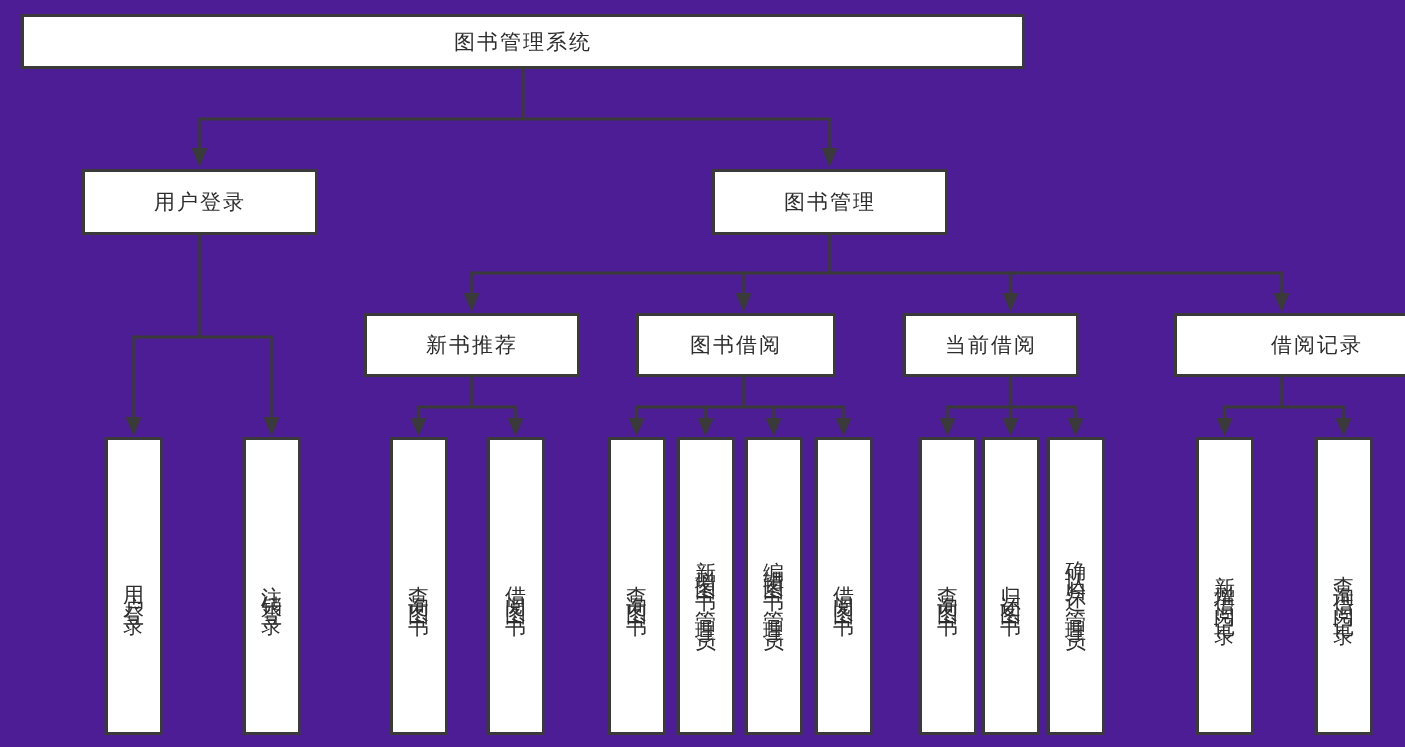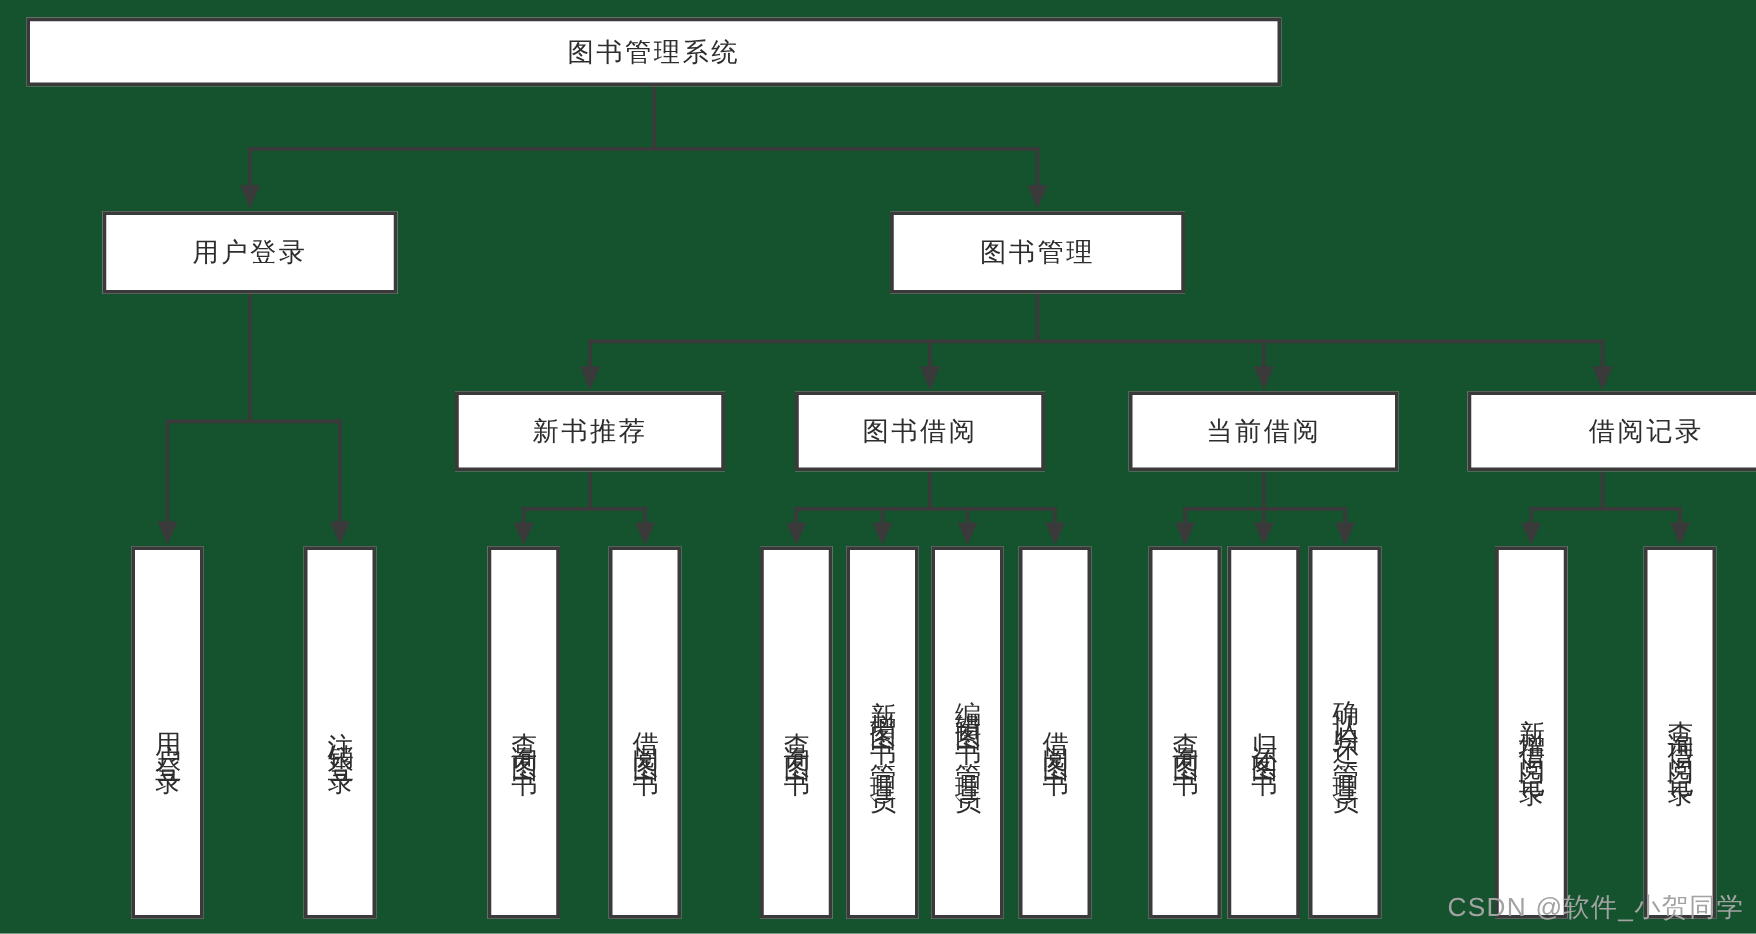--- a/index.html
+++ b/index.html
@@ -5,21 +5,21 @@
   html, body {
     margin: 0;
     padding: 0;
     background: #ffffff;
     font-family: "Liberation Sans", "DejaVu Sans", sans-serif;
   }
   #canvas {
     position: relative;
     width: 1405px;
     height: 747px;
-    background: #14532d;
+    background: #4c1d95;
     overflow: hidden;
   }
   #wires {
     position: absolute;
     left: 0; top: 0;
     width: 1405px;
     height: 747px;
   }
   .box {
     position: absolute;
@@ -128,35 +128,34 @@
     </g>
   </svg>
 
   <div class="box" style="left:21px; top:14px; width:1004px; height:55px;">图书管理系统</div>
 
   <div class="box" style="left:82px; top:169px; width:236px; height:66px;">用户登录</div>
   <div class="box" style="left:364px; top:313px; width:216px; height:64px;">新书推荐</div>
 
   <div class="box" style="left:712px; top:169px; width:236px; height:66px;">图书管理</div>
   <div class="box" style="left:636px; top:313px; width:200px; height:64px;">图书借阅</div>
-  <div class="box" style="left:903px; top:313px; width:216px; height:64px;">当前借阅</div>
+  <div class="box" style="left:903px; top:313px; width:176px; height:64px;">当前借阅</div>
   <div class="box" style="left:1174px; top:313px; width:254px; height:64px;padding-left:32px;">借阅记录</div>
 
   <div class="box vbox" style="left:105px; top:437px; width:58px; height:298px;">用户登录</div>
   <div class="box vbox" style="left:243px; top:437px; width:58px; height:298px;">注销登录</div>
 
   <div class="box vbox" style="left:390px; top:437px; width:58px; height:298px;">查询图书</div>
   <div class="box vbox" style="left:487px; top:437px; width:58px; height:298px;">借阅图书</div>
 
   <div class="box vbox" style="left:608px; top:437px; width:58px; height:298px;">查询图书</div>
   <div class="box vbox" style="left:677px; top:437px; width:58px; height:298px;">新增图书（管理员）</div>
   <div class="box vbox" style="left:745px; top:437px; width:58px; height:298px;">编辑图书（管理员）</div>
   <div class="box vbox" style="left:815px; top:437px; width:58px; height:298px;">借阅图书</div>
 
   <div class="box vbox" style="left:919px; top:437px; width:58px; height:298px;">查询图书</div>
   <div class="box vbox" style="left:982px; top:437px; width:58px; height:298px;">归还图书</div>
   <div class="box vbox" style="left:1047px; top:437px; width:58px; height:298px;">确认归还（管理员）</div>
 
   <div class="box vbox" style="left:1196px; top:437px; width:58px; height:298px;">新增借阅记录</div>
   <div class="box vbox" style="left:1315px; top:437px; width:58px; height:298px;">查询借阅记录</div>
 
-  <div class="watermark">CSDN @软件_小贺同学</div>
 </div>
 
 </body></html>

